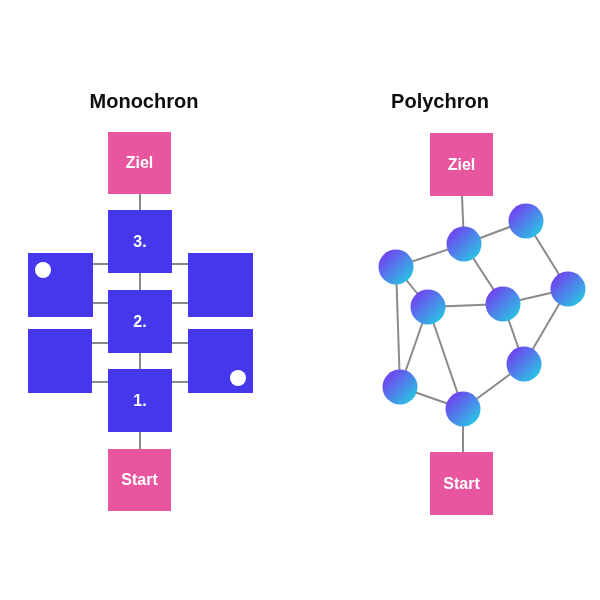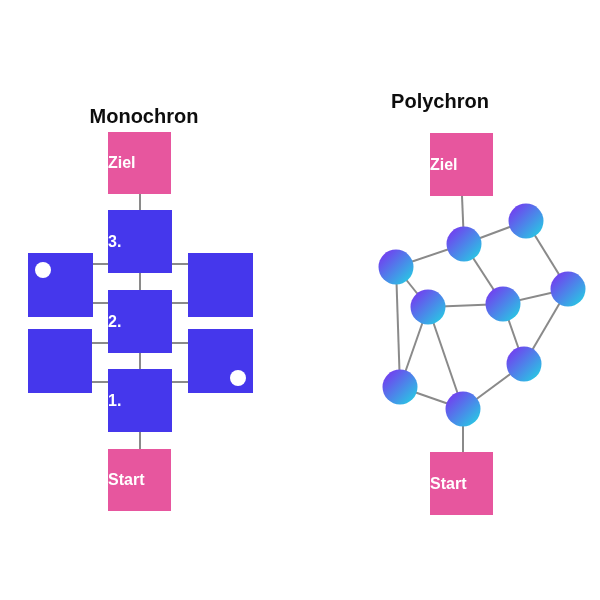--- a/index.html
+++ b/index.html
@@ -7,24 +7,24 @@
   }
   html,body{margin:0;padding:0;background:#ffffff;}
   .stage{
     position:relative;width:600px;height:600px;background:#ffffff;overflow:hidden;
     font-family:"Liberation Sans",sans-serif;
   }
   .title{
     position:absolute;width:200px;text-align:center;margin:0;
     font-size:20px;font-weight:bold;color:var(--ink);letter-spacing:0px;
   }
-  .title-left{left:44px;top:90px;margin-top:15px;}
+  .title-left{left:44px;top:90px;}
   .title-right{left:340px;top:90px;}
   .sq{
-    position:absolute;display:flex;align-items:center;justify-content:flex-start;
+    position:absolute;display:flex;align-items:center;justify-content:center;
     color:#ffffff;font-weight:bold;font-size:16px;z-index:2;
   }
   .pink{background:var(--pink);}
   .blue{background:var(--blue);}
   .ziel-l{left:108px;top:132px;width:63px;height:62px;}
   .step3 {left:108px;top:210px;width:64px;height:63px;}
   .step2 {left:108px;top:290px;width:64px;height:63px;}
   .step1 {left:108px;top:369px;width:64px;height:63px;}
   .start-l{left:108px;top:449px;width:63px;height:62px;}
   .side-tl{left:28px; top:253px;width:65px;height:64px;}

